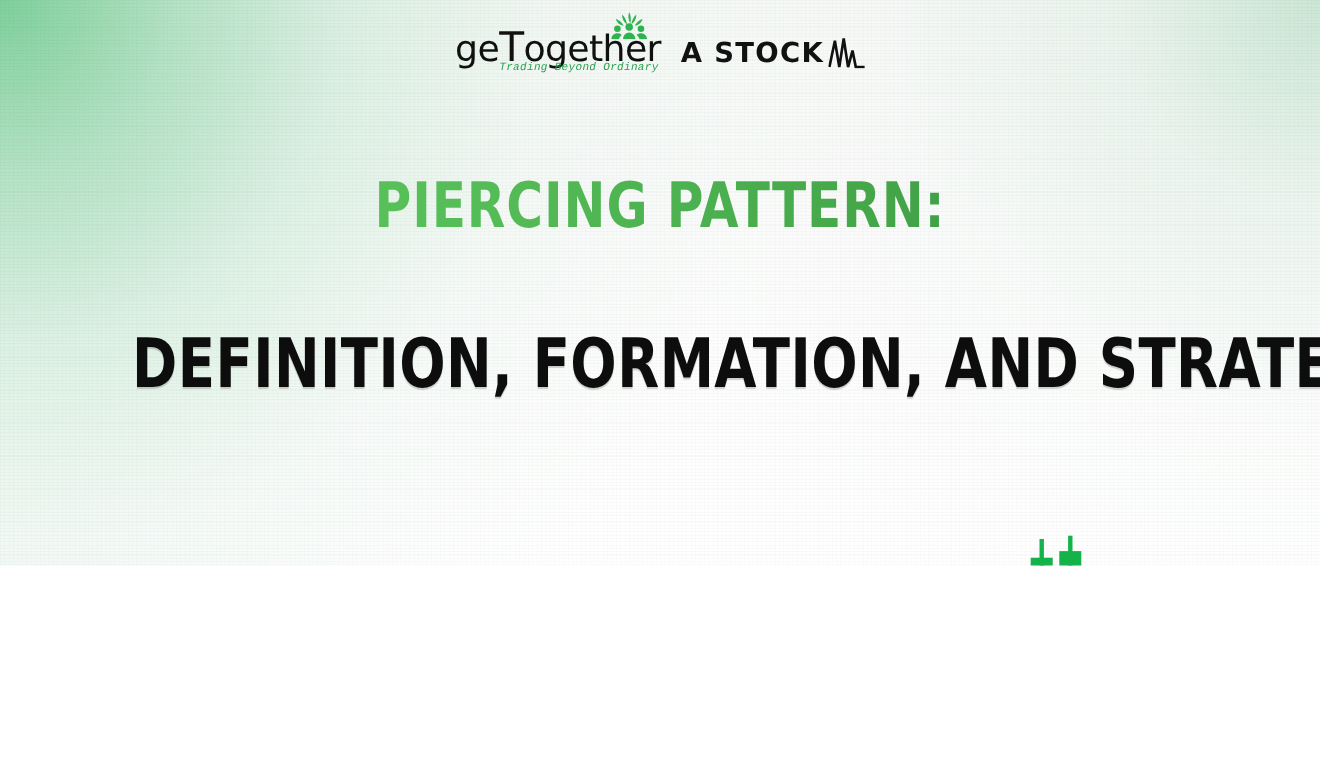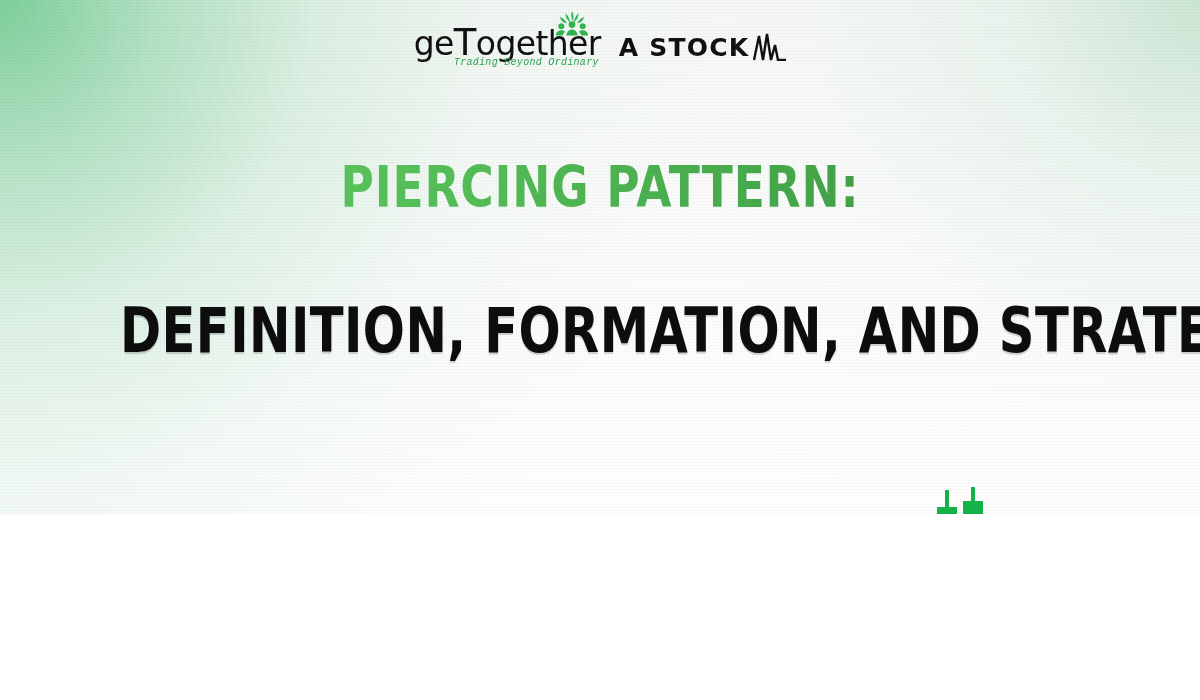--- a/index.html
+++ b/index.html
@@ -39,21 +39,21 @@
     white-space:nowrap;
   }
   .brand-word .cap{font-size:37px;}
   .brand-tag{
     font-family:Liberation Mono, monospace;
     font-size:10px;color:#2aa04f;letter-spacing:.3px;
     align-self:flex-end;margin-top:-3px;margin-right:2px;
     font-style:italic;white-space:nowrap;
   }
   .inst{
-    display:flex;align-items:flex-start;gap:2px;
+    display:flex;align-items:flex-end;gap:2px;
     font-family:"DejaVu Sans", sans-serif;
     font-weight:bold;font-size:25px;letter-spacing:1.2px;color:#111;
     white-space:nowrap;margin-left:4px;
   }
   .inst .pulse{display:inline-block;width:34px;height:28px;margin:0 -1px 0 2px;}
 
   
   .title-green,.title-black{
     position:absolute;left:0;right:0;text-align:center;
     font-family:"DejaVu Sans", sans-serif;

